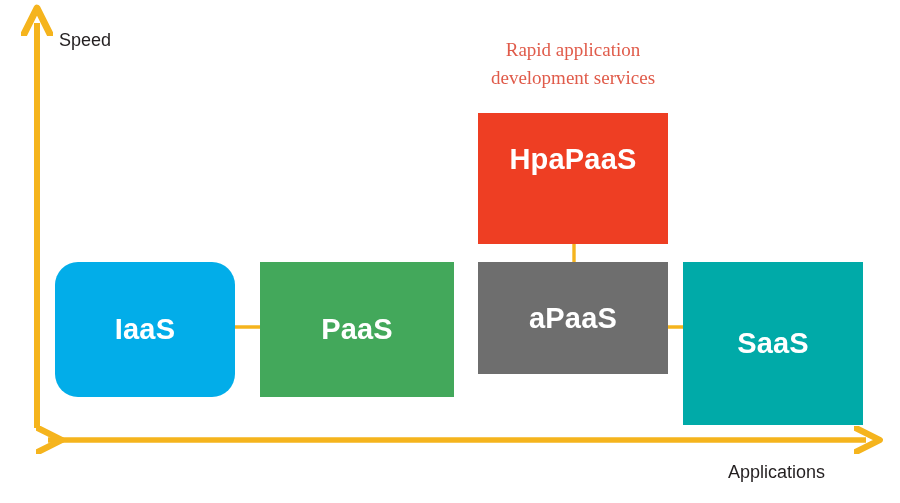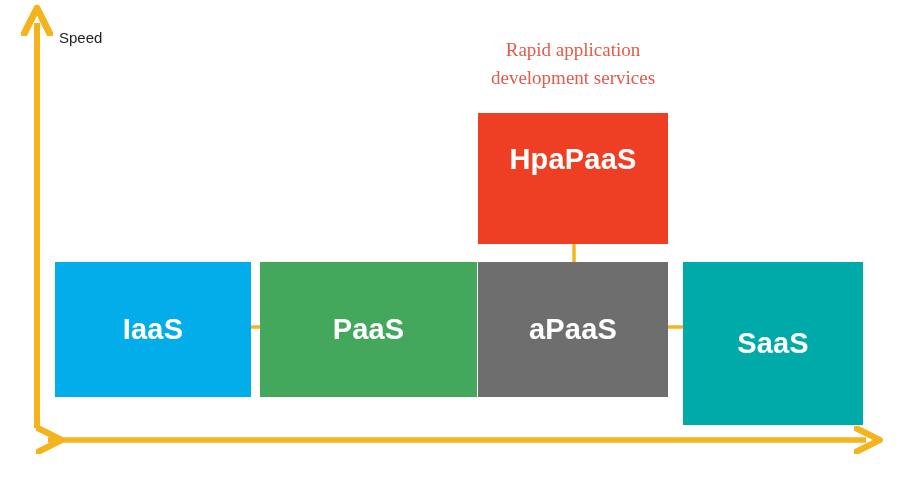--- a/index.html
+++ b/index.html
@@ -36,21 +36,21 @@
     color: #ffffff;
     font-weight: bold;
     font-size: 29px;
     letter-spacing: 0.2px;
     line-height: 1;
     white-space: nowrap;
   }
   .axis-label {
     position: absolute;
     color: #231f20;
-    font-size: 15px;
+    font-size: 18px;
     line-height: 1.25;
     white-space: nowrap;
   }
   .callout {
     position: absolute;
     text-align: center;
     font-size: 19px;
     line-height: 1.45;
     white-space: nowrap;
   }
@@ -89,37 +89,38 @@
     <g>
       <line x1="574" y1="288" x2="574" y2="213" stroke="#f5b41d" stroke-width="3.4" stroke-linecap="butt" marker-end="url(#headSmall)"></line>
     </g>
   </svg>
 
   <div class="callout" style="left:478px; top:36px; width:190px; color:#e05b4a;font-family:Liberation Serif, serif;">
     <div>Rapid application</div>
     <div>development services</div>
   </div>
 
-  <div class="box" style="left:55px; top:262px; width:196px; height:135px; background:#02ade9;">
+  <div class="box" style="left:55px; top:262px; width:180px; height:135px; background:#02ade9;border-radius:23px;">
     <span class="box-label">IaaS</span>
   </div>
 
-  <div class="box" style="left:260px; top:262px; width:217px; height:135px; background:#43a85b;">
+  <div class="box" style="left:260px; top:262px; width:194px; height:135px; background:#43a85b;">
     <span class="box-label">PaaS</span>
   </div>
 
   <div class="box" style="left:478px; top:113px; width:190px; height:131px; background:#ee3e23; align-items:flex-start; padding-top:32px;">
     <span class="box-label">HpaPaaS</span>
   </div>
 
-  <div class="box" style="left:478px; top:262px; width:190px; height:135px; background:#6e6e6e;">
+  <div class="box" style="left:478px; top:262px; width:190px; height:112px; background:#6e6e6e;">
     <span class="box-label">aPaaS</span>
   </div>
 
   <div class="box" style="left:683px; top:262px; width:180px; height:163px; background:#00aaa8;">
     <span class="box-label">SaaS</span>
   </div>
 
   <div class="axis-label" style="left:59px; top:29px;">Speed</div>
 
 
+  <div class="axis-label" style="left:728px; top:461px;">Applications</div>
 
 </div>
 
 </body></html>

